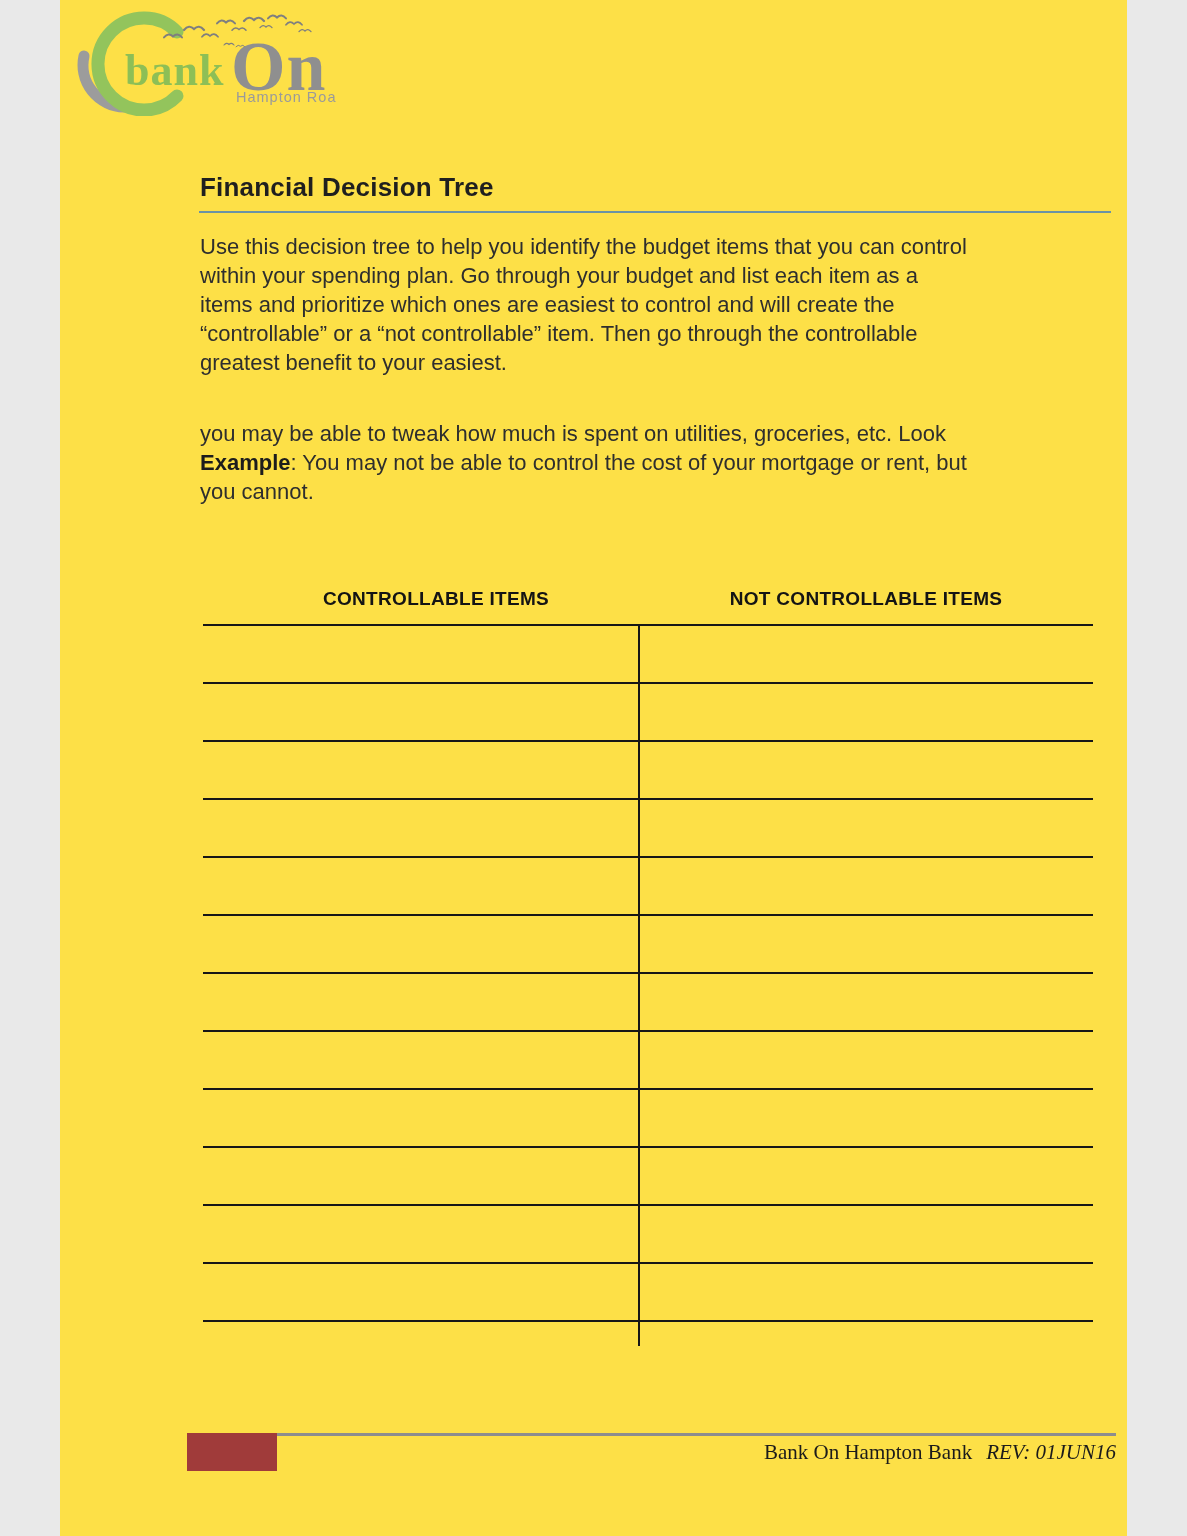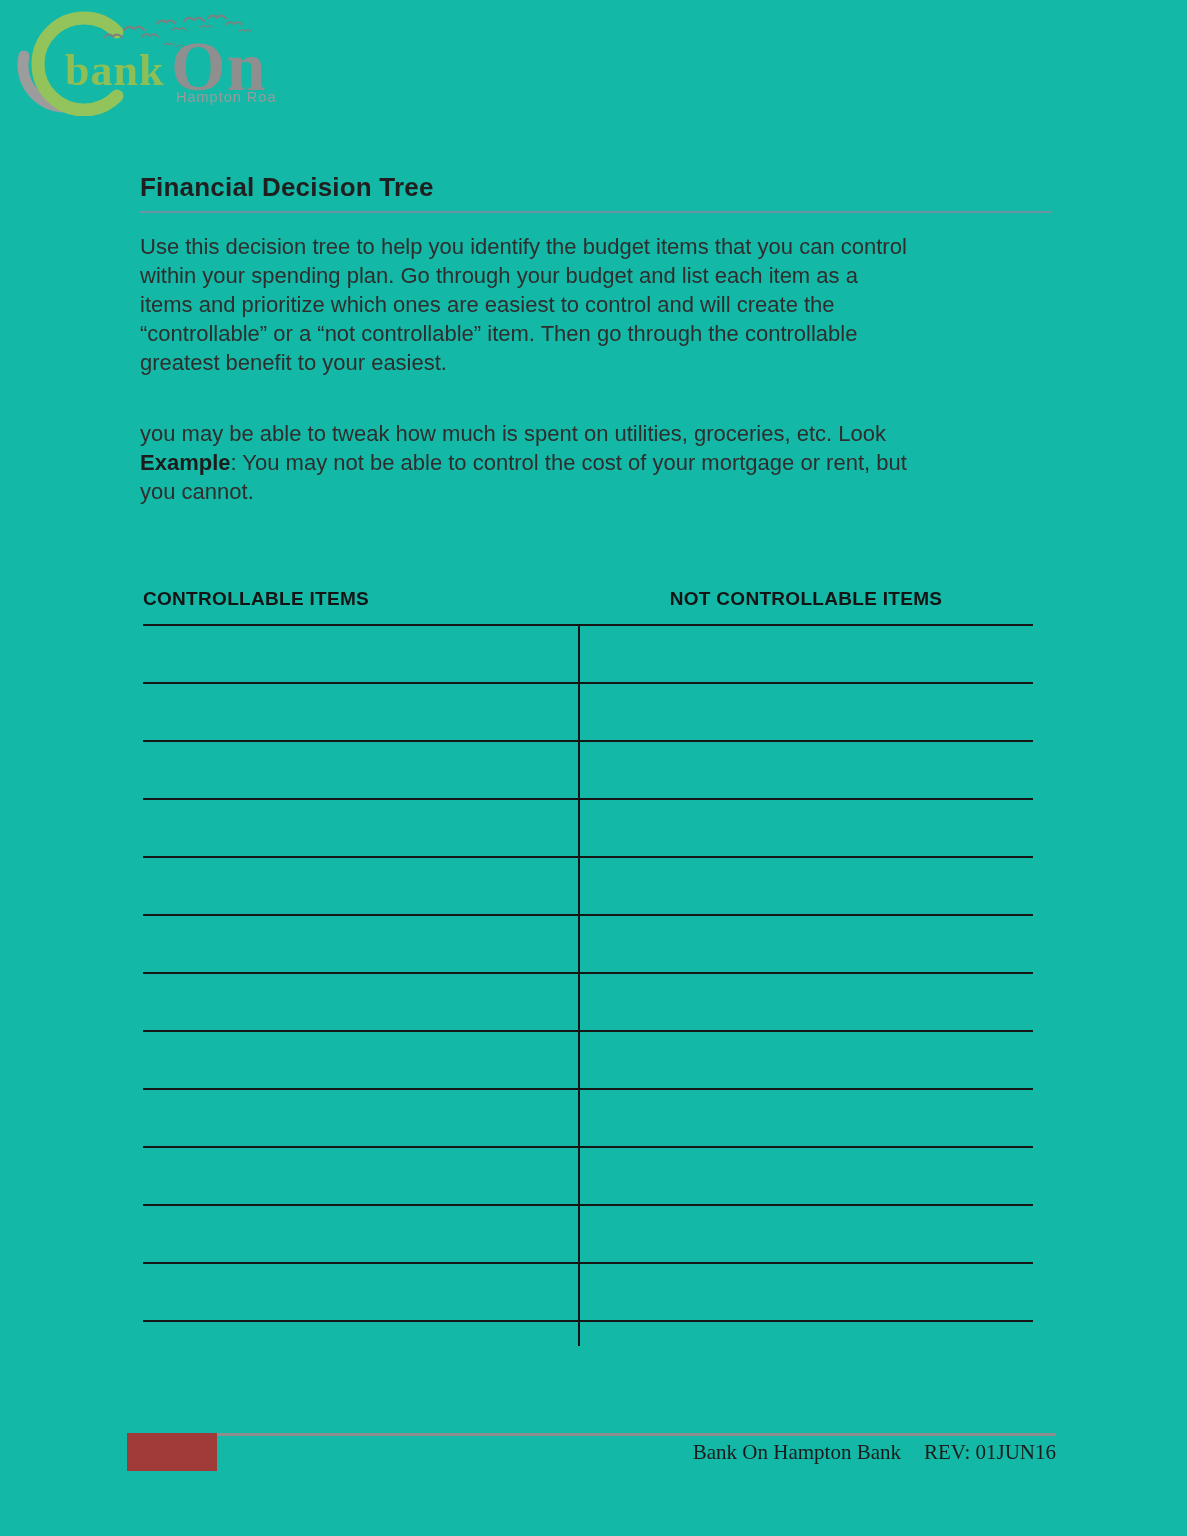--- a/index.html
+++ b/index.html
@@ -1,18 +1,18 @@
 <!DOCTYPE html>
 <html><head>
 <meta charset="utf-8">
 <style>
   html,body { margin:0; padding:0; background:#e9e9e9; }
   .page {
-    position:relative; width:1187px; height:1536px; margin:0 auto;
-    background:#14b8a6; font-family:"Liberation Sans", sans-serif;
+    position:relative; width:1067px; height:1536px; margin:0 auto;
+    background:#fde047; font-family:"Liberation Sans", sans-serif;
     overflow:hidden;
   }
   .logo { position:absolute; left:14px; top:10px; width:262px; height:106px; }
 
   .title {
     position:absolute; left:140px; top:172px; margin:0;
     font-size:26px; font-weight:bold; color:#1f1f1f; letter-spacing:0.2px;
   }
   .title-rule {
     position:absolute; left:139px; top:211px; width:912px; height:2px;
@@ -26,21 +26,21 @@
   .para .line { display:block; }
   #p1 { top:232px; }
   #p2 { top:419px; }
   .ex-label { font-weight:bold; color:#1c1c1c; }
 
   .th-row {
     position:absolute; left:143px; top:588px; width:890px; display:flex;
     font-weight:bold; font-size:19px; color:#141414; letter-spacing:0.3px;
   }
   .th { white-space:nowrap; }
-  .th-left  { width:436px; text-align:left; padding-right:90px; box-sizing:border-box; }
+  .th-left  { width:436px; text-align:right; padding-right:90px; box-sizing:border-box; }
   .th-right { width:454px; text-align:center; }
 
   .tbl {
     position:absolute; left:143px; top:624px; width:890px;
     border-top:2px solid #161616;
   }
   .t-row { height:56px; border-bottom:2px solid #161616; display:flex; }
   .t-cell { height:100%; }
   .t-cell.left  { width:436px; }
   .t-cell.right { width:454px; }
@@ -55,21 +55,21 @@
   }
   .footer-line {
     position:absolute; left:217px; top:1433px; width:839px; height:3px;
     background:#8d8d8d;
   }
   .footer-text {
     position:absolute; left:556px; top:1440px; width:500px; text-align:right;
     font-family:"Liberation Serif", serif; font-size:21px; color:#1b1b1b;
     white-space:nowrap;
   }
-  .footer-text .rev { margin-left:23px; }
+  .footer-text .rev { margin-left:14px;font-style:italic; }
 
   .bird { fill:none; stroke:#7f7f7f; stroke-width:2.2; stroke-linecap:round; }
 </style>
 </head>
 <body>
 
 <div class="page">
 
   <div class="logo">
     <svg width="262" height="106" viewBox="0 0 262 106" xmlns="http://www.w3.org/2000/svg">

